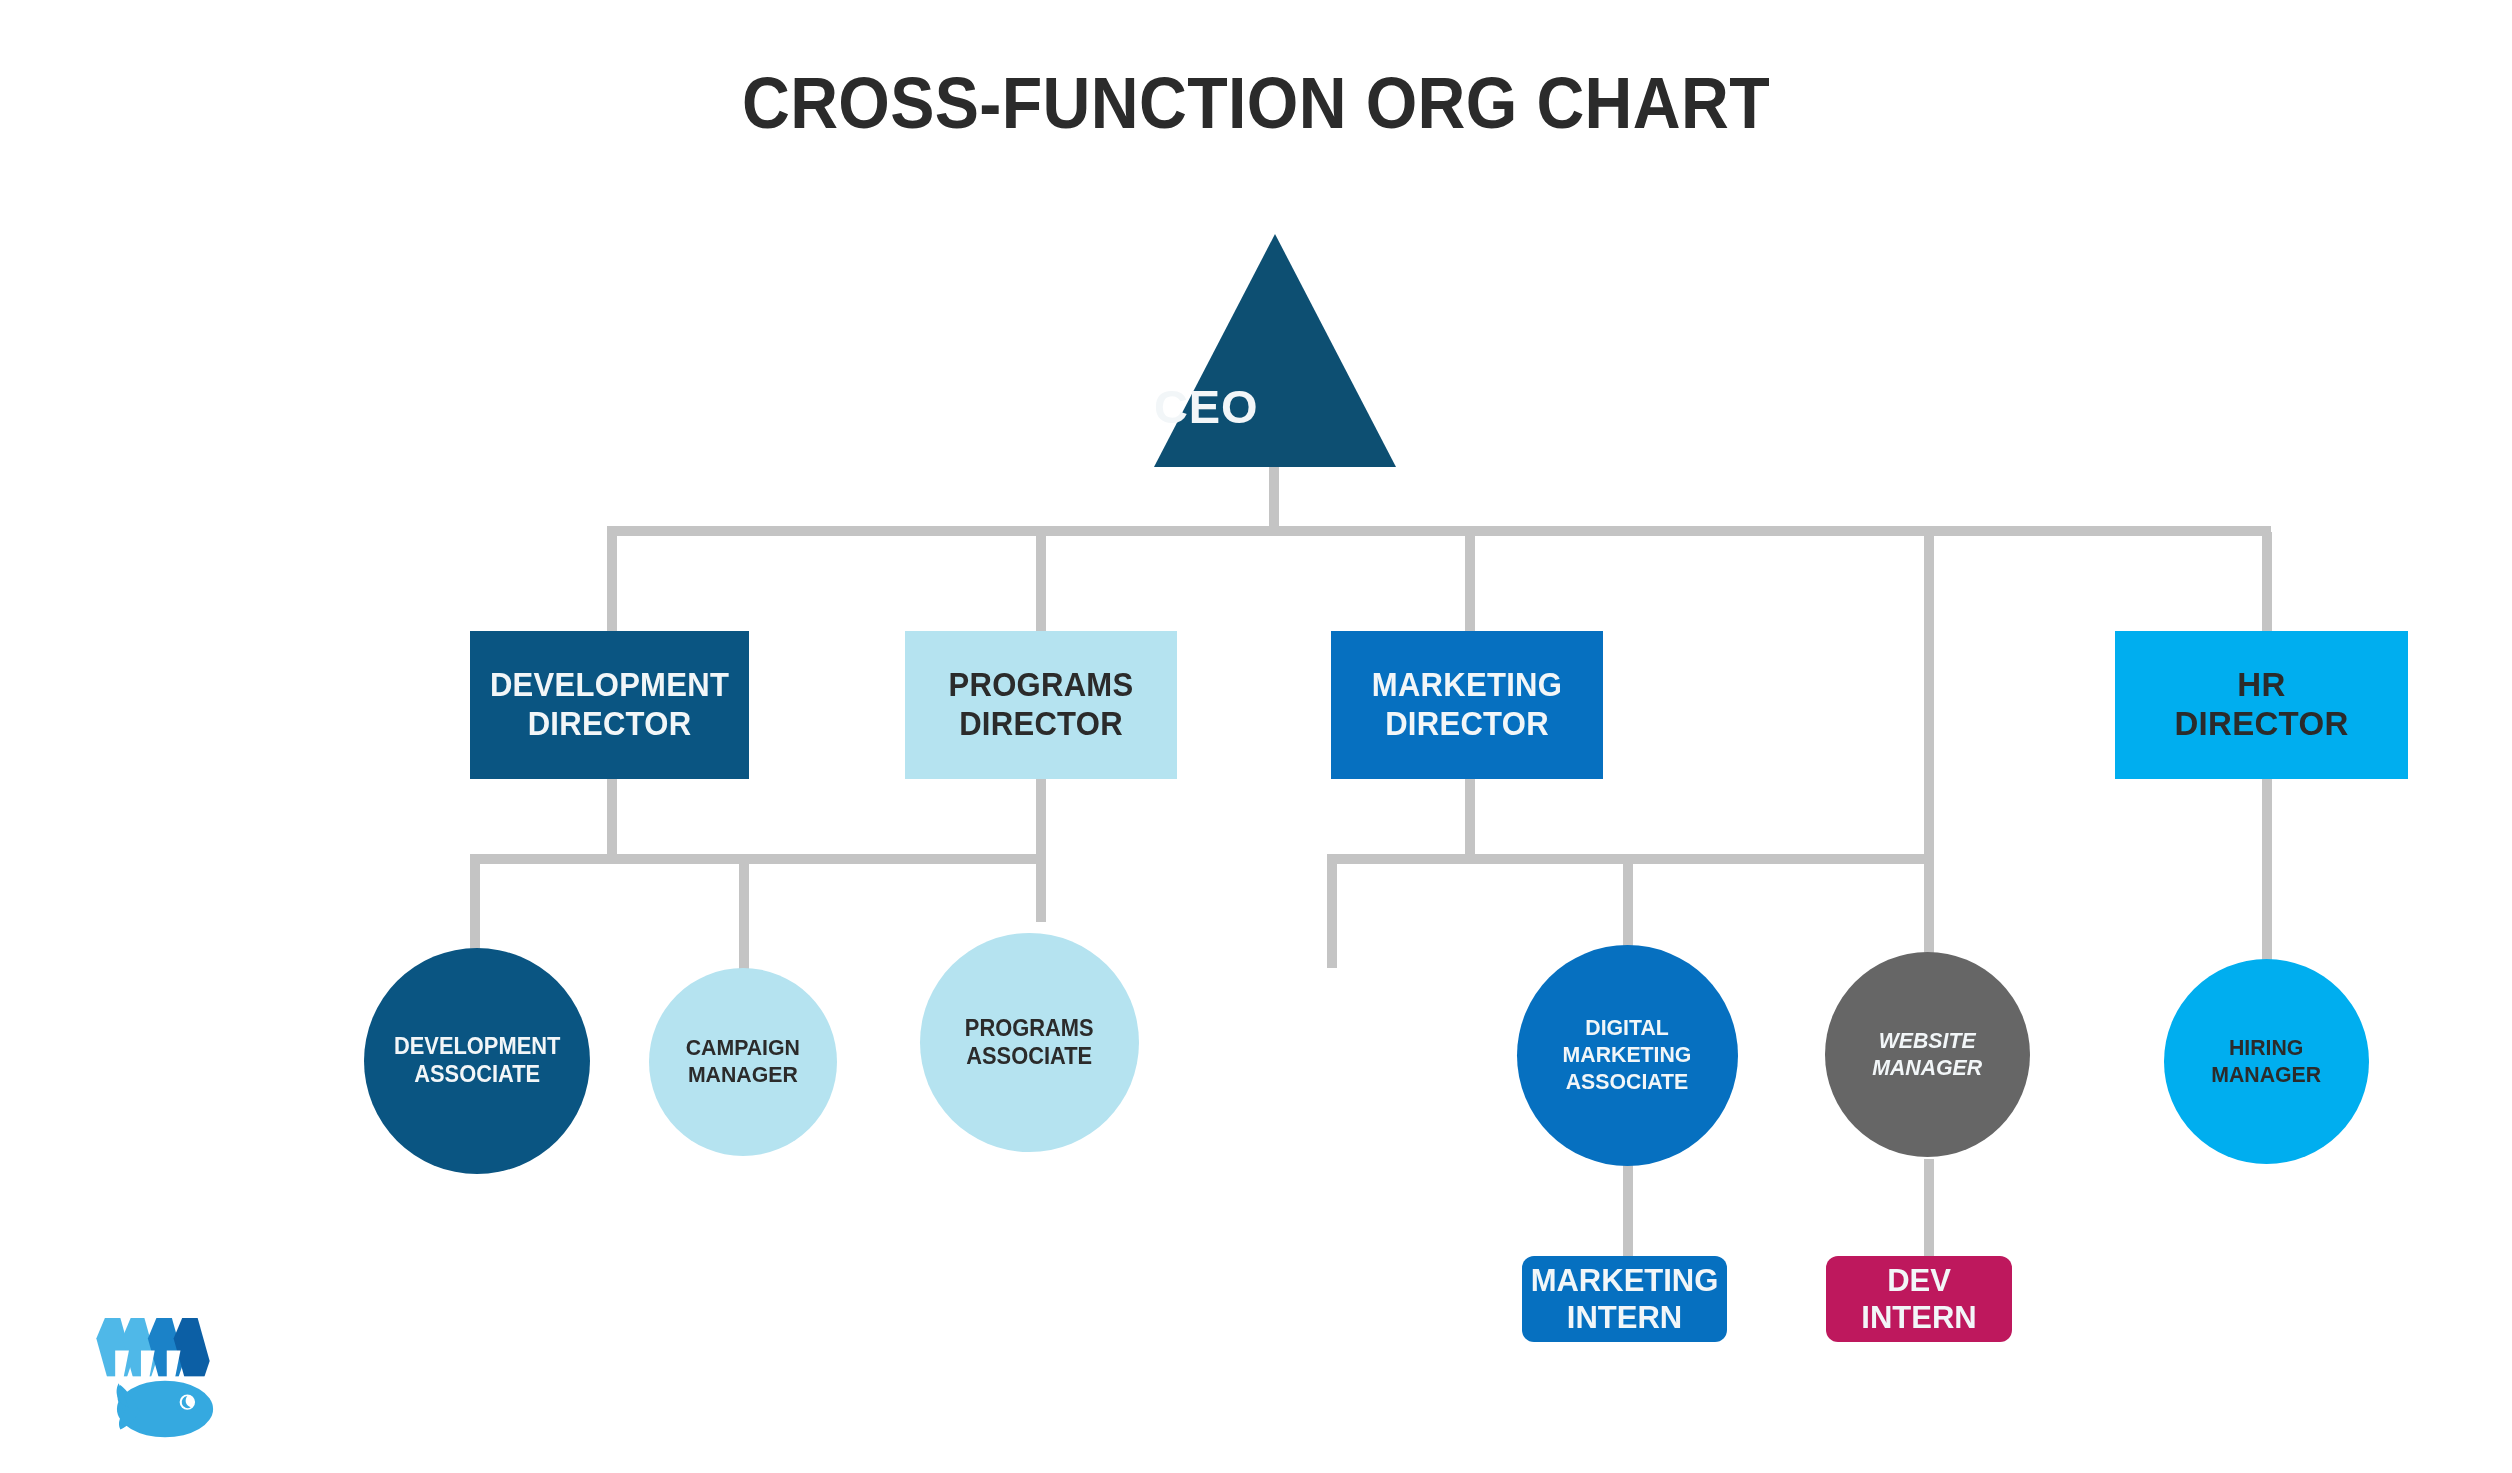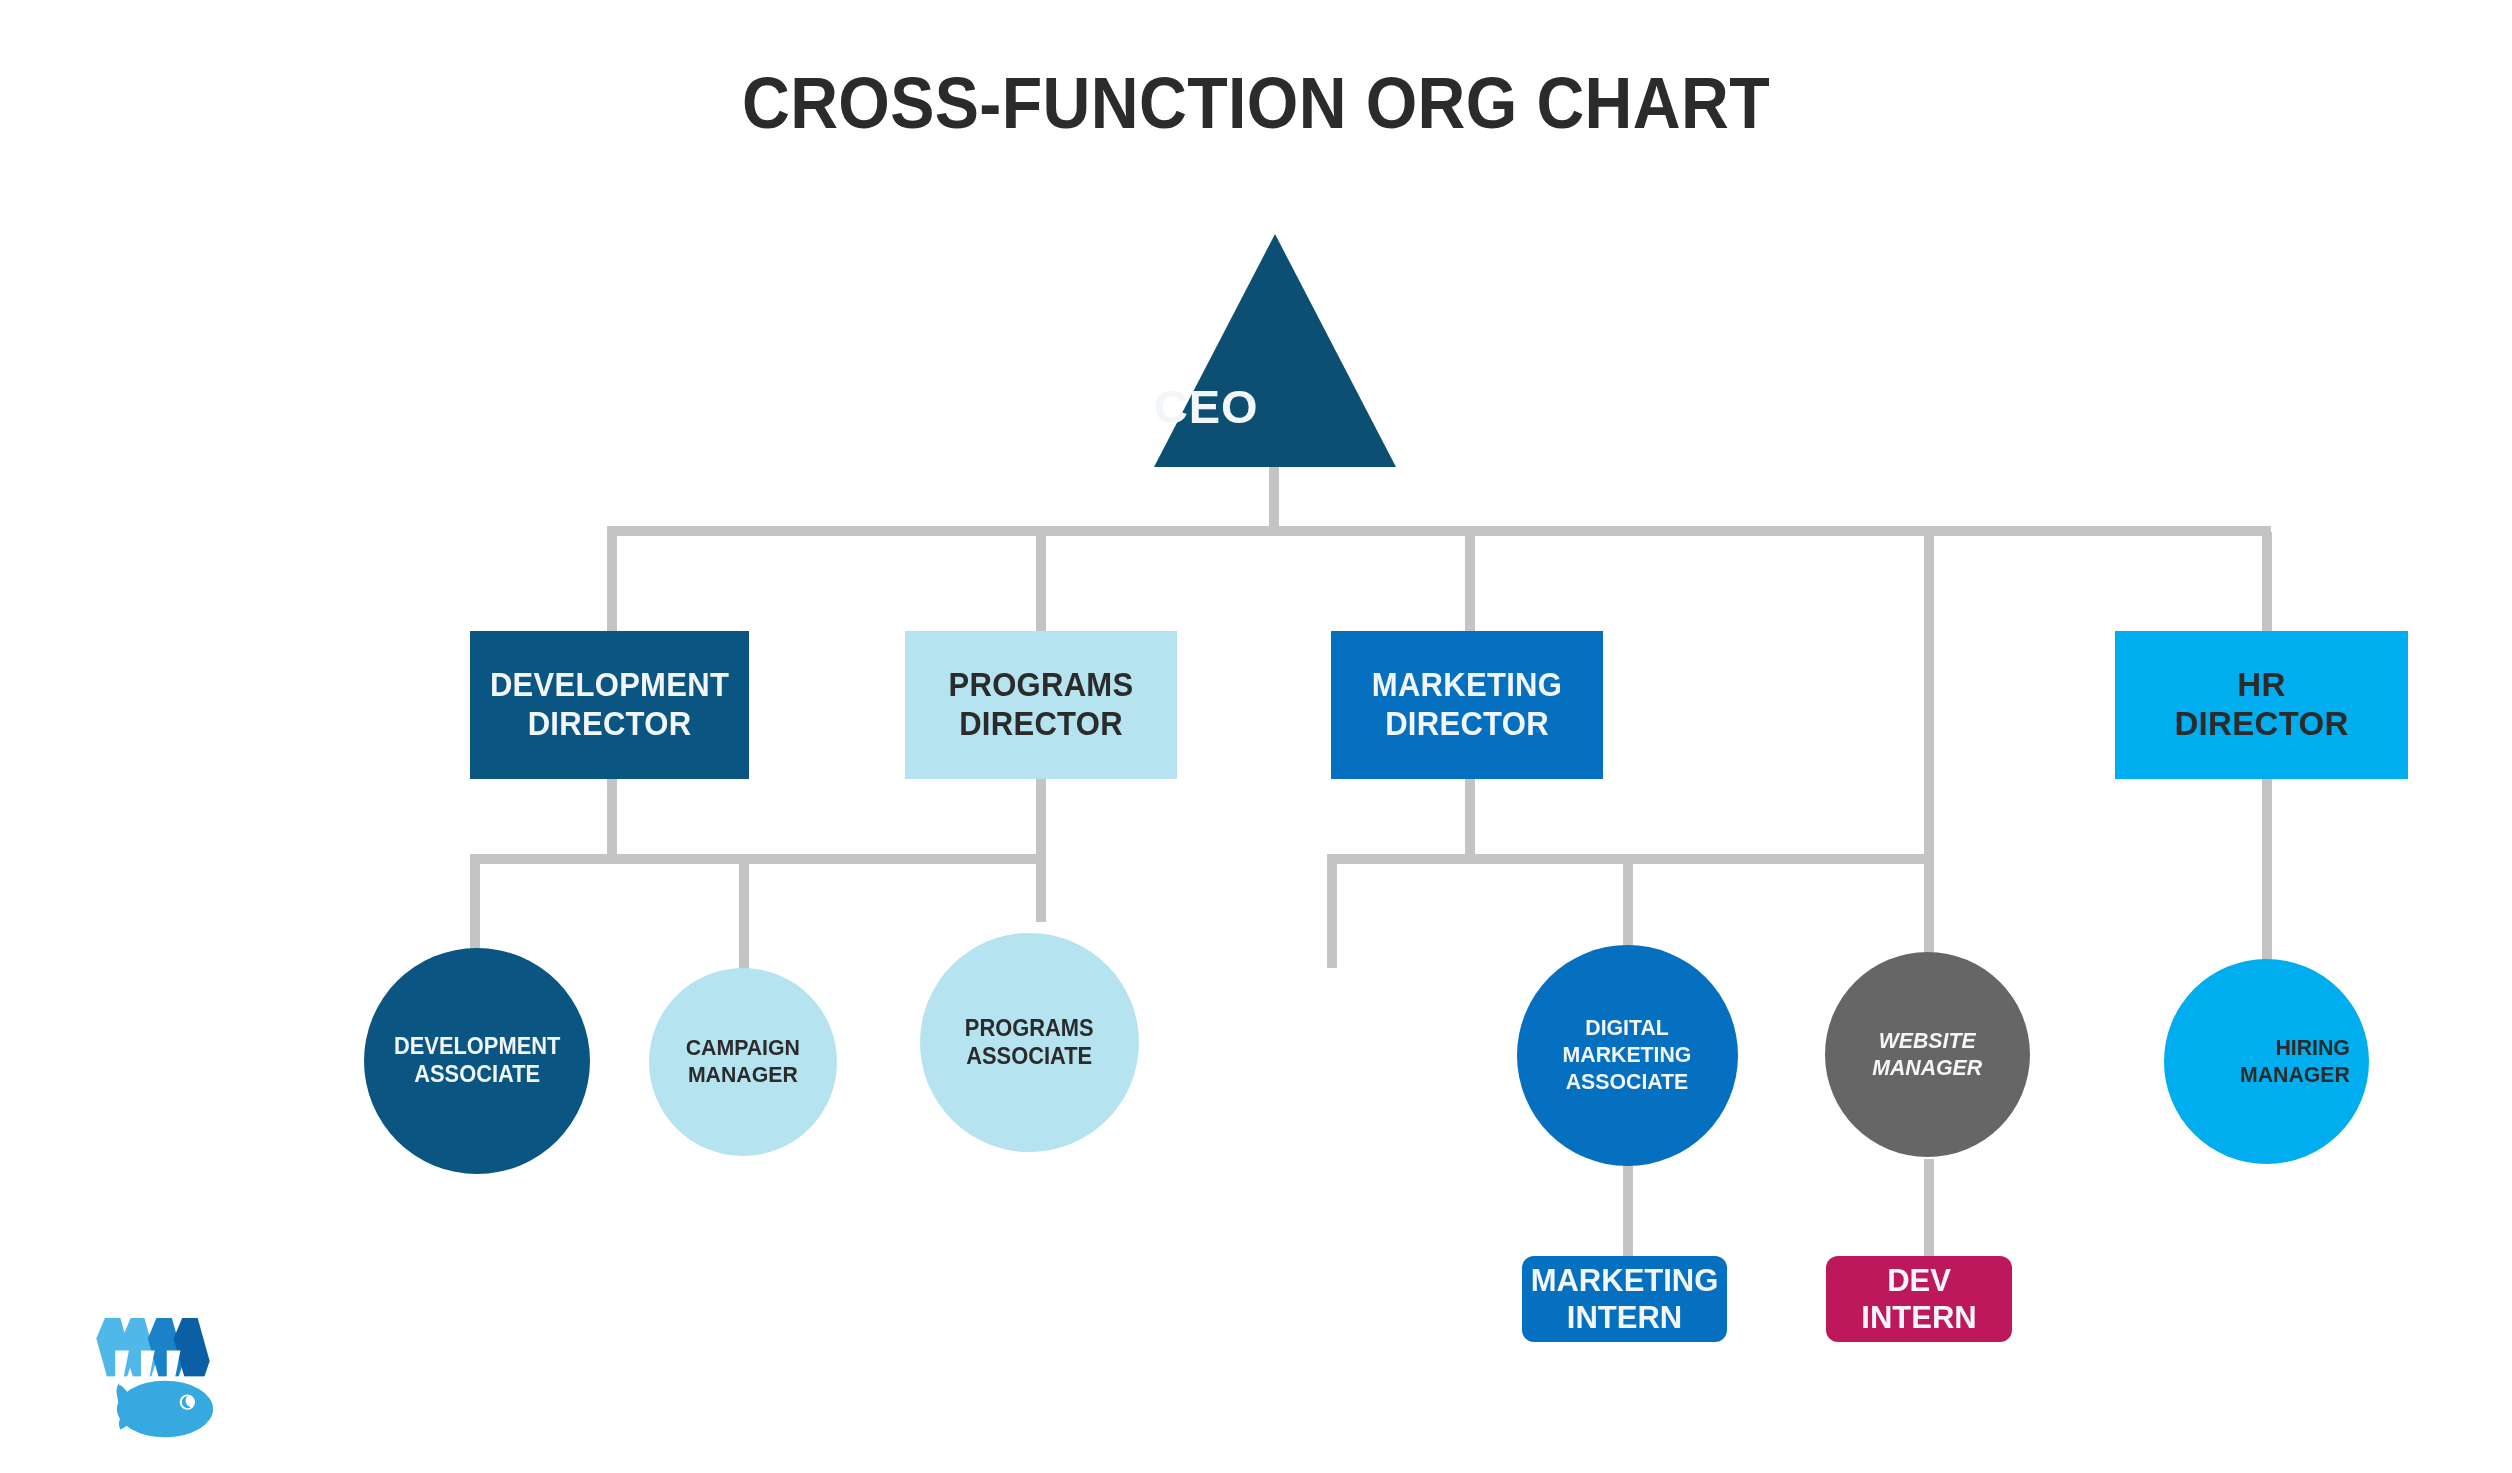--- a/index.html
+++ b/index.html
@@ -222,21 +222,21 @@
     <span class="circle-label">DIGITAL
 MARKETING
 ASSOCIATE</span>
   </div>
 
   <div class="circle" style="left:1825px; top:952px; width:205px; height:205px; background:#666666; color:#f2f6f8; font-size:22.4px;font-style:italic;">
     <span class="circle-label">WEBSITE
 MANAGER</span>
   </div>
 
-  <div class="circle" style="left:2164px; top:959px; width:205px; height:205px; background:#00aeef; color:#2b2b2b; font-size:22.4px;text-align:right;">
+  <div class="circle" style="left:2164px; top:959px; width:205px; height:205px; background:#00aeef; color:#2b2b2b; font-size:22.4px;">
     <span class="circle-label">HIRING
 MANAGER</span>
   </div>
 
   <div class="intern-box" style="left:1522px; top:1256px; width:205px; height:86px; background:#0670c0; color:#f2f6f8;">
     <span class="box-label">MARKETING
 INTERN</span>
   </div>
 
   <div class="intern-box" style="left:1826px; top:1256px; width:186px; height:86px; background:#be185d; color:#f2f6f8;">

